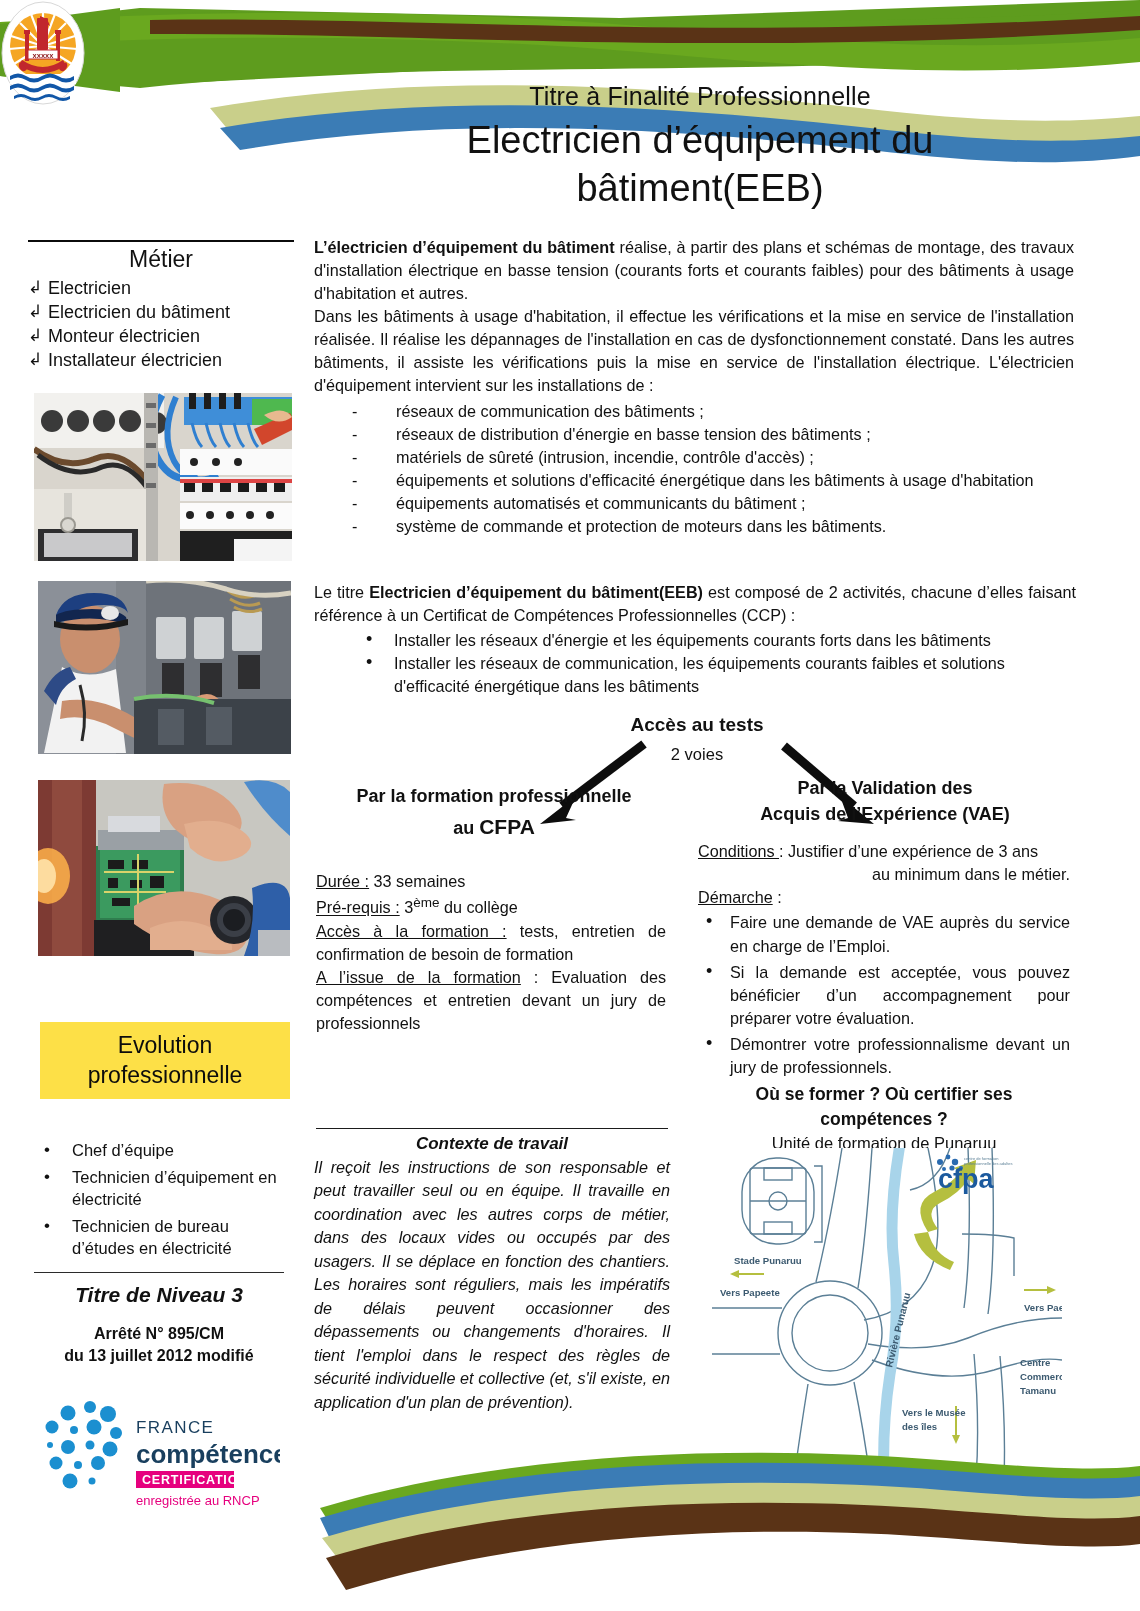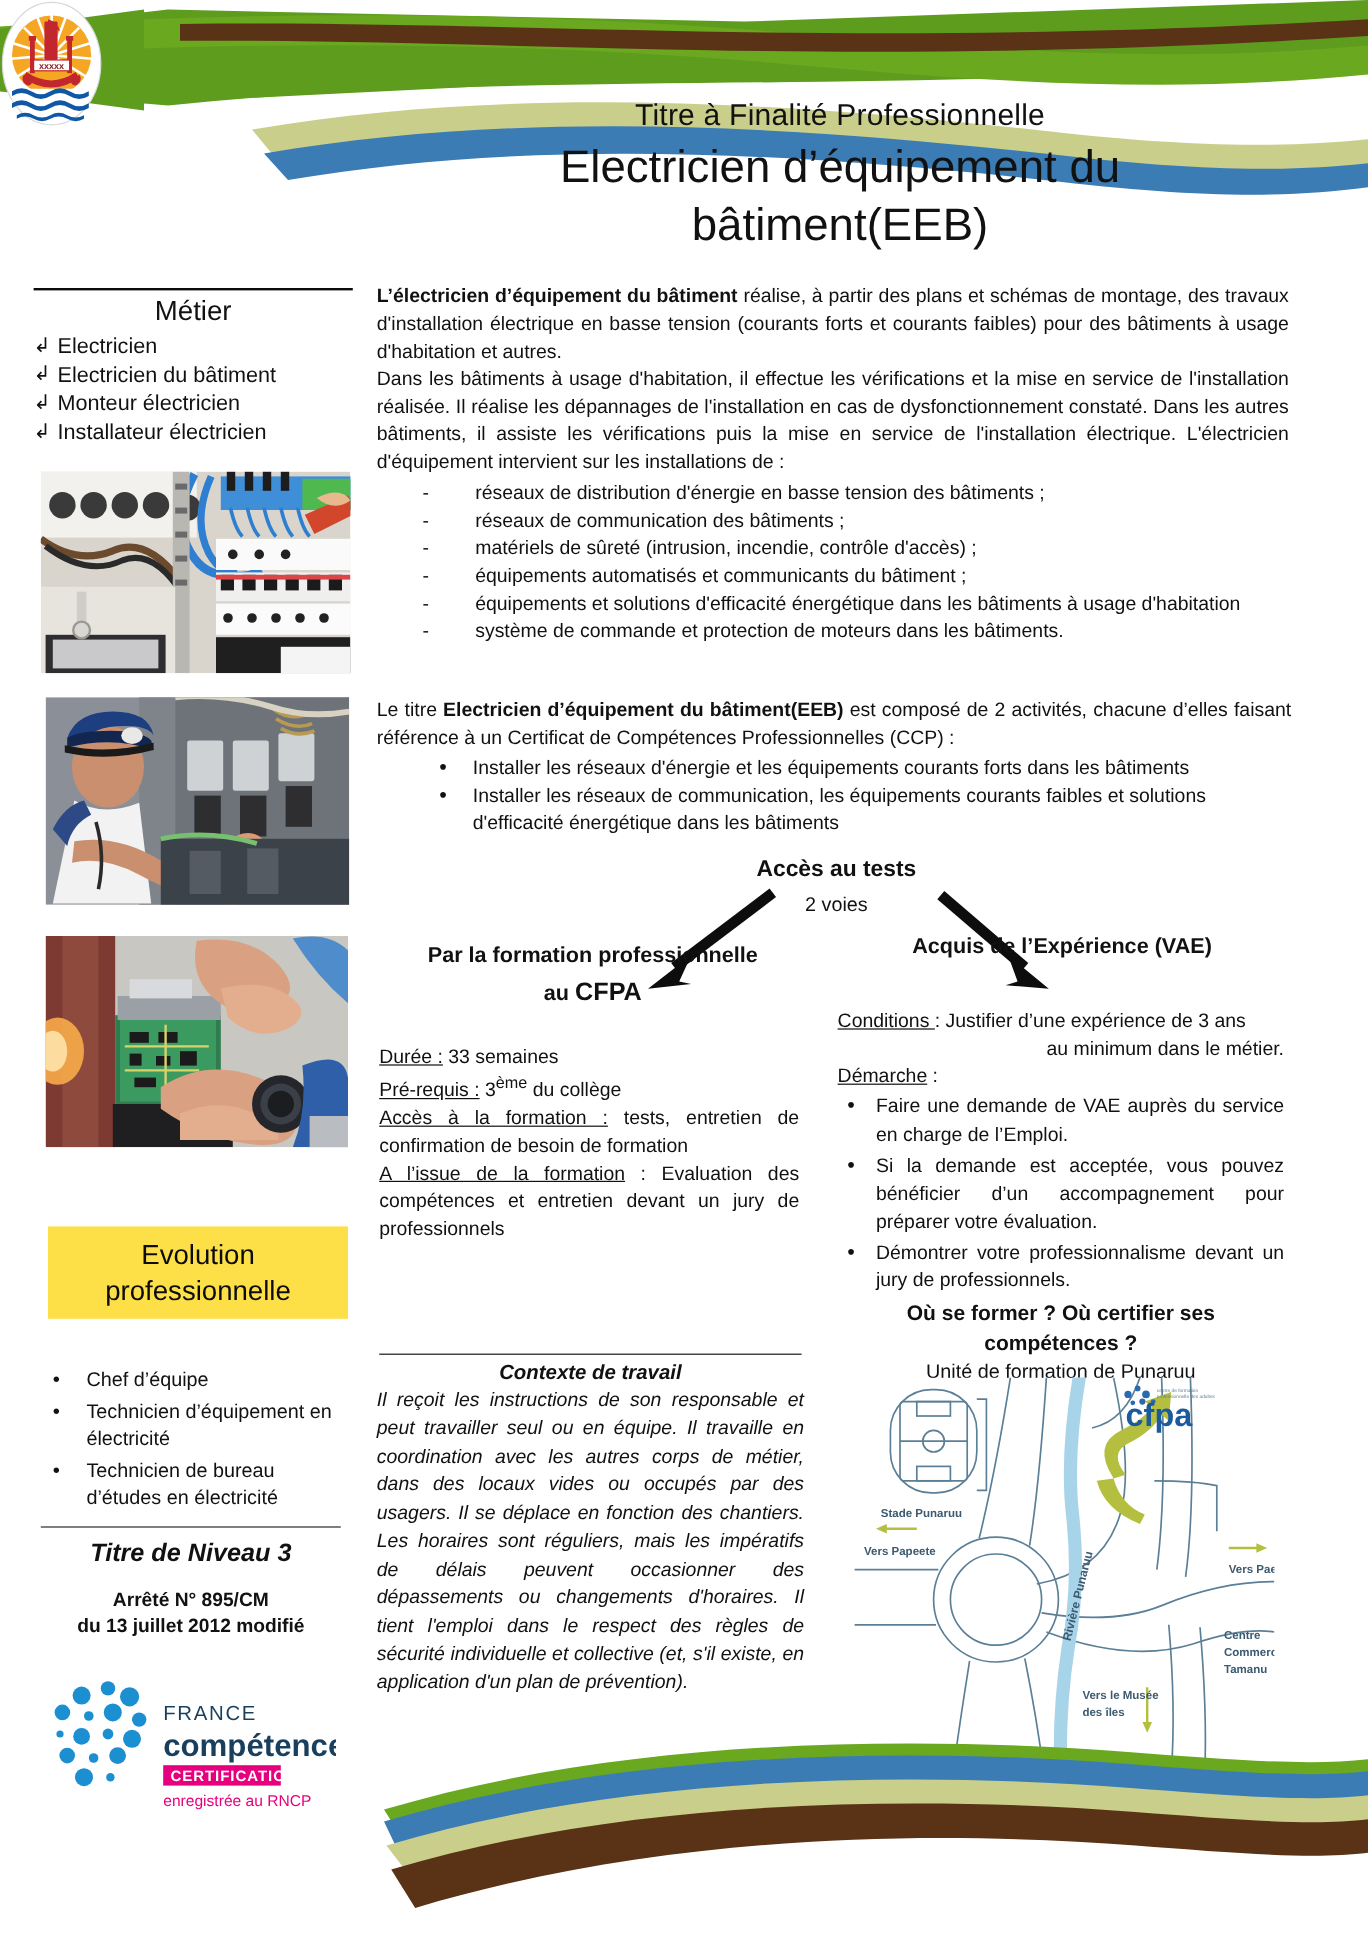--- a/index.html
+++ b/index.html
@@ -387,25 +387,25 @@
     <text x="94" y="66" font-family="'Liberation Sans',sans-serif" font-size="26" font-weight="bold" fill="#193f5e">compétences</text>
     <rect x="94" y="74" width="98" height="17" fill="#e6007e"></rect>
     <text x="100" y="87" font-family="'Liberation Sans',sans-serif" font-size="12.5" font-weight="bold" fill="#ffffff" letter-spacing=".8">CERTIFICATION</text>
     <text x="94" y="108" font-family="'Liberation Sans',sans-serif" font-size="13" fill="#e6007e">enregistrée au RNCP</text>
   </svg>
 
   <div class="main">
     <p class="body-p"><b>L’électricien d’équipement du bâtiment</b><span> réalise, à partir des plans et schémas de montage, des travaux d'installation électrique en basse tension (courants forts et courants faibles) pour des bâtiments à usage d'habitation et autres.</span></p>
     <p class="body-p">Dans les bâtiments à usage d'habitation, il effectue les vérifications et la mise en service de l'installation réalisée. Il réalise les dépannages de l'installation en cas de dysfonctionnement constaté. Dans les autres bâtiments, il assiste les vérifications puis la mise en service de l'installation électrique. L'électricien d'équipement intervient sur les installations de :</p>
     <ul class="dash-list">
+      <li>réseaux de communication des bâtiments ;</li>
       <li>réseaux de distribution d'énergie en basse tension des bâtiments ;</li>
-      <li>réseaux de communication des bâtiments ;</li>
       <li>matériels de sûreté (intrusion, incendie, contrôle d'accès) ;</li>
+      <li>équipements et solutions d'efficacité énergétique dans les bâtiments à usage d'habitation</li>
       <li>équipements automatisés et communicants du bâtiment ;</li>
-      <li>équipements et solutions d'efficacité énergétique dans les bâtiments à usage d'habitation</li>
       <li>système de commande et protection de moteurs dans les bâtiments.</li>
     </ul>
   </div>
 
   <div class="para2">
     <p class="body-p"><span>Le titre </span><b>Electricien d’équipement du bâtiment(EEB)</b><span> est composé de 2 activités, chacune d’elles faisant référence à un Certificat de Compétences Professionnelles (CCP) :</span></p>
     <ul class="bullet-list">
       <li>Installer les réseaux d'énergie et les équipements courants forts dans les bâtiments</li>
       <li>Installer les réseaux de communication, les équipements courants faibles et solutions d'efficacité énergétique dans les bâtiments</li>
     </ul>
@@ -425,20 +425,21 @@
       </g>
     </svg>
   </div>
 
   <div class="voie-left">
     <div class="l1">Par la formation professionnelle</div>
     <div class="l2"><span>au </span><b>CFPA</b></div>
   </div>
 
   <div class="voie-right">
+    <div>Par la Validation des</div>
     <div>Acquis de l’Expérience (VAE)</div>
   </div>
 
   <div class="cfpa-body">
     <p><span class="u">Durée :</span><span> 33 semaines</span></p>
     <p><span class="u">Pré-requis :</span><span> 3</span><sup>ème</sup><span> du collège</span></p>
     <p><span class="u">Accès à la formation :</span><span> tests, entretien de confirmation de besoin de formation</span></p>
     <p><span class="u">A l’issue de la formation</span><span> : Evaluation des compétences et entretien devant un jury de professionnels</span></p>
   </div>
 

